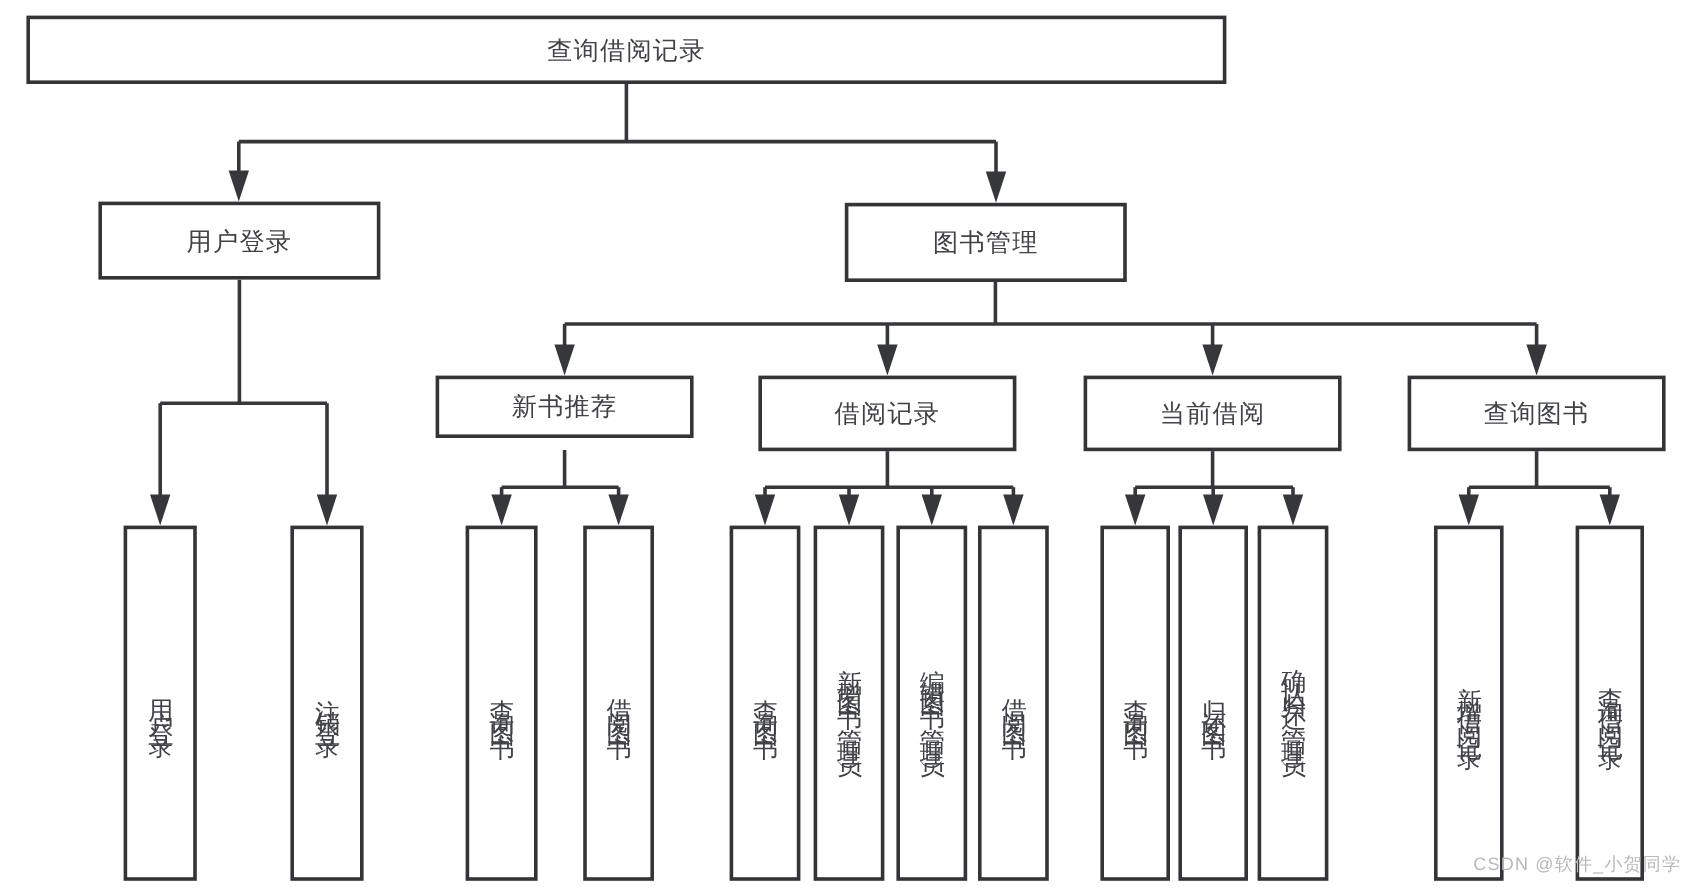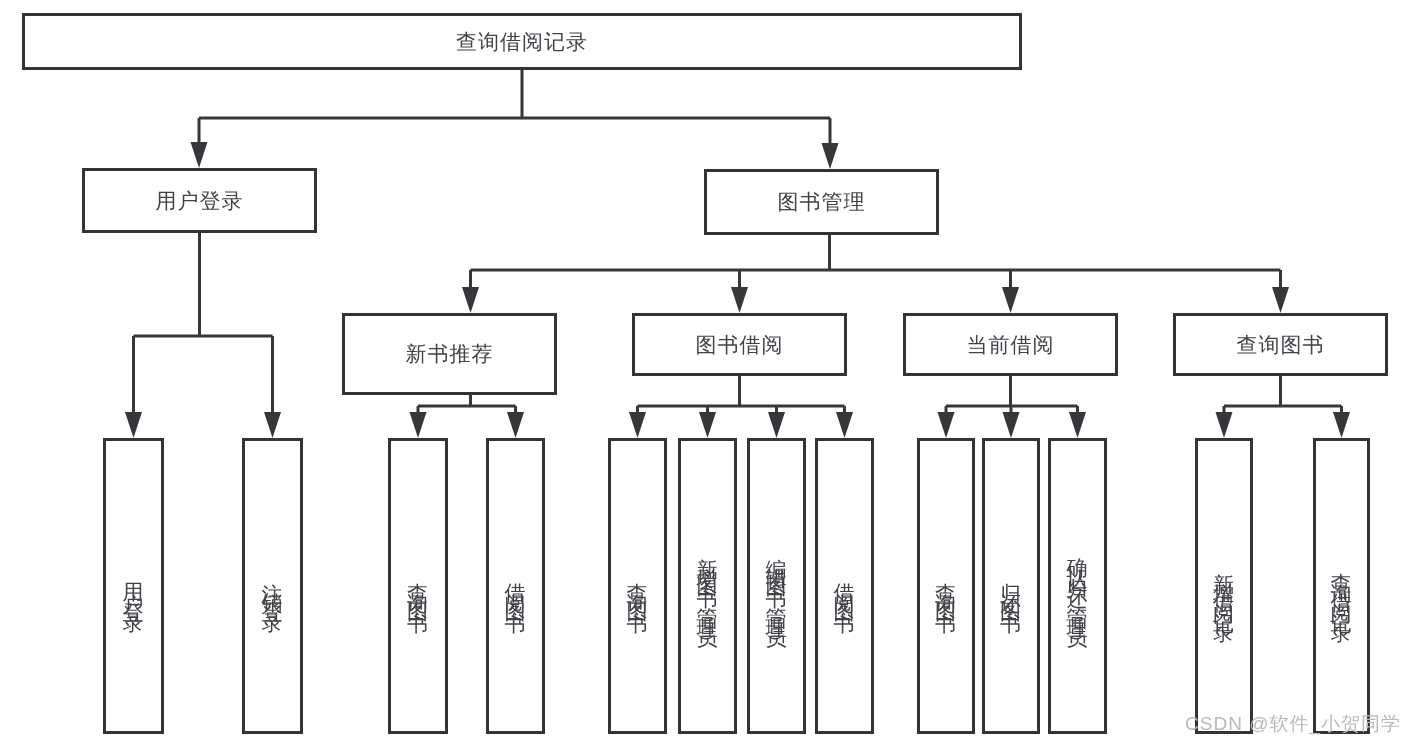--- a/index.html
+++ b/index.html
@@ -54,21 +54,21 @@
     letter-spacing: 10px;
     font-size: 21px;
     color: #404248;
     line-height: 1;
     white-space: nowrap;
   }
   .watermark {
     position: absolute;
     right: 4px;
     top: 711px;
-    font-size: 19px;
+    font-size: 15px;
     color: #b9b9b9;
     letter-spacing: 1px;
   }
 </style>
 </head>
 <body>
 
 <div class="canvas">
 
   <svg class="connectors" viewBox="0 0 1405 747" xmlns="http://www.w3.org/2000/svg">
@@ -145,22 +145,22 @@
       <path d="M1341.5 406 V418"></path>
       <polygon points="1333,412 1350,412 1341.5,438"></polygon>
     </g>
   </svg>
 
   <div class="box" style="left:22px; top:13px; width:1000px; height:57px;">查询借阅记录</div>
 
   <div class="box" style="left:82px; top:168px; width:235px; height:65px;">用户登录</div>
   <div class="box" style="left:704px; top:169px; width:235px; height:66px;">图书管理</div>
 
-  <div class="box" style="left:342px; top:313px; width:215px; height:82px;">新书推荐</div>
-  <div class="box" style="left:632px; top:313px; width:215px; height:63px;">图书借阅</div>
+  <div class="box" style="left:363px; top:313px; width:215px; height:52px;">新书推荐</div>
+  <div class="box" style="left:632px; top:313px; width:215px; height:63px;">借阅记录</div>
   <div class="box" style="left:903px; top:313px; width:215px; height:63px;">当前借阅</div>
   <div class="box" style="left:1173px; top:313px; width:215px; height:63px;">查询图书</div>
 
   <div class="box leaf" style="left:103px; top:438px; width:61px; height:296px;">
     <span class="vtext">用户登录</span>
   </div>
   <div class="box leaf" style="left:242px; top:438px; width:61px; height:296px;">
     <span class="vtext">注销登录</span>
   </div>
 

